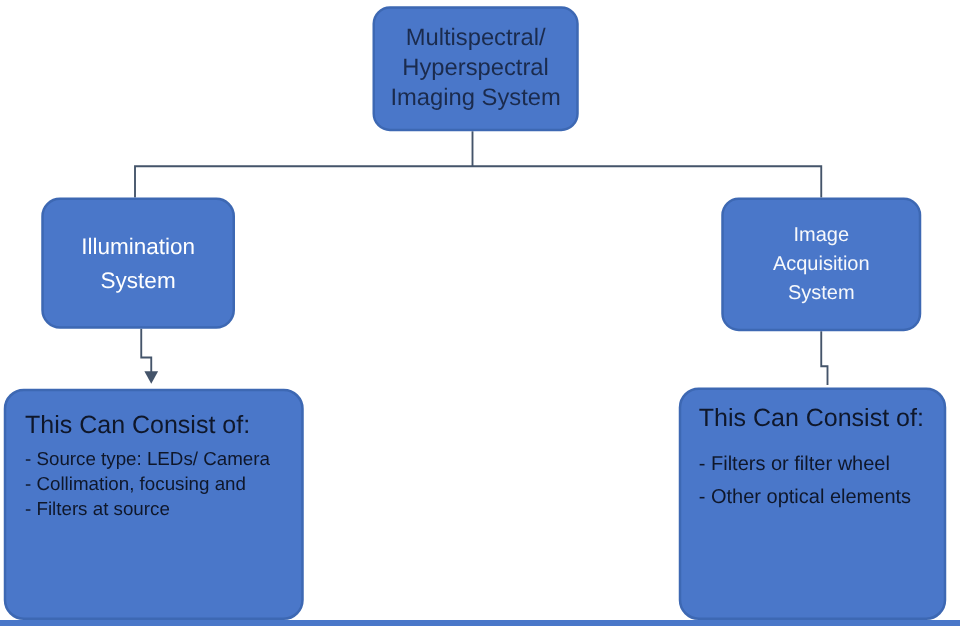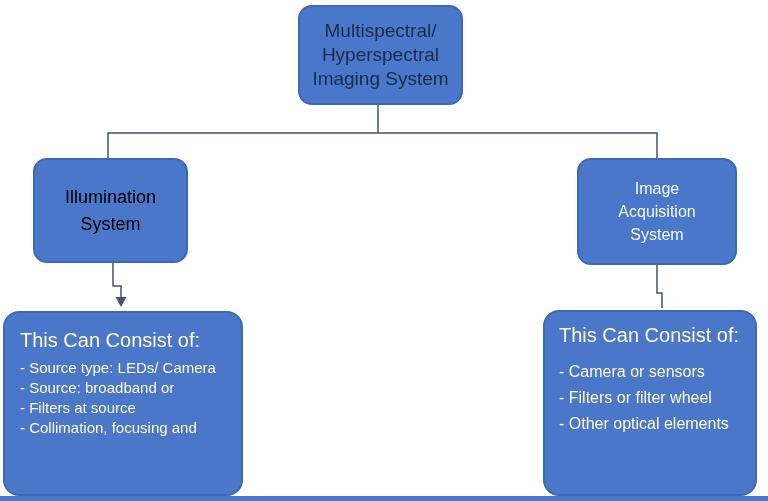--- a/index.html
+++ b/index.html
@@ -22,35 +22,35 @@
     text-align:center;
     white-space:pre-line;
   }
   #root-box{
     left:298px;top:5px;width:165px;height:100px;
     color:#1b2b4d;
     font-size:19px;line-height:1.28;
   }
   #illumination-box{
     left:33px;top:158px;width:155px;height:105px;
-    color:#000000;
-    font-size:18px;line-height:1.45;
+    color:#ffffff;
+    font-size:18px;line-height:1.45;border-radius:15px;
   }
   #acquisition-box{
     left:577px;top:158px;width:160px;height:107px;
     color:#f6f8fb;
     font-size:16px;line-height:1.45;
   }
   .detail{
     position:absolute;
     background:#4a77c9;
     border:2px solid #3d68b3;
     border-radius:16px;
     box-sizing:border-box;
-    color:#fef9c3;
+    color:#0f172a;
   }
   #left-detail{
     left:3px;top:311px;width:240px;height:185px;
     padding:16px 8px 8px 15px;
   }
   #left-detail .title{
     font-size:20px;line-height:22px;margin-bottom:7px;
   }
   #left-detail .line{
     font-size:15px;line-height:20px;
@@ -104,27 +104,25 @@
 
   <div id="acquisition-box" class="node">
     <span>Image
 Acquisition
 System</span>
   </div>
 
   <div id="left-detail" class="detail">
     <div class="title">This Can Consist of:</div>
     <div class="line">- Source type: LEDs/ Camera</div>
-    <div class="line">- Source: broadband or</div>
+    <div class="line">- Collimation, focusing and</div>
     <div class="line">- Filters at source</div>
-    <div class="line">- Collimation, focusing and</div>
   </div>
 
   <div id="right-detail" class="detail">
     <div class="title">This Can Consist of:</div>
-    <div class="line">- Camera or sensors</div>
     <div class="line">- Filters or filter wheel</div>
     <div class="line">- Other optical elements</div>
   </div>
 
   <div id="bottom-strip"></div>
 
 </div>
 
 </body></html>

